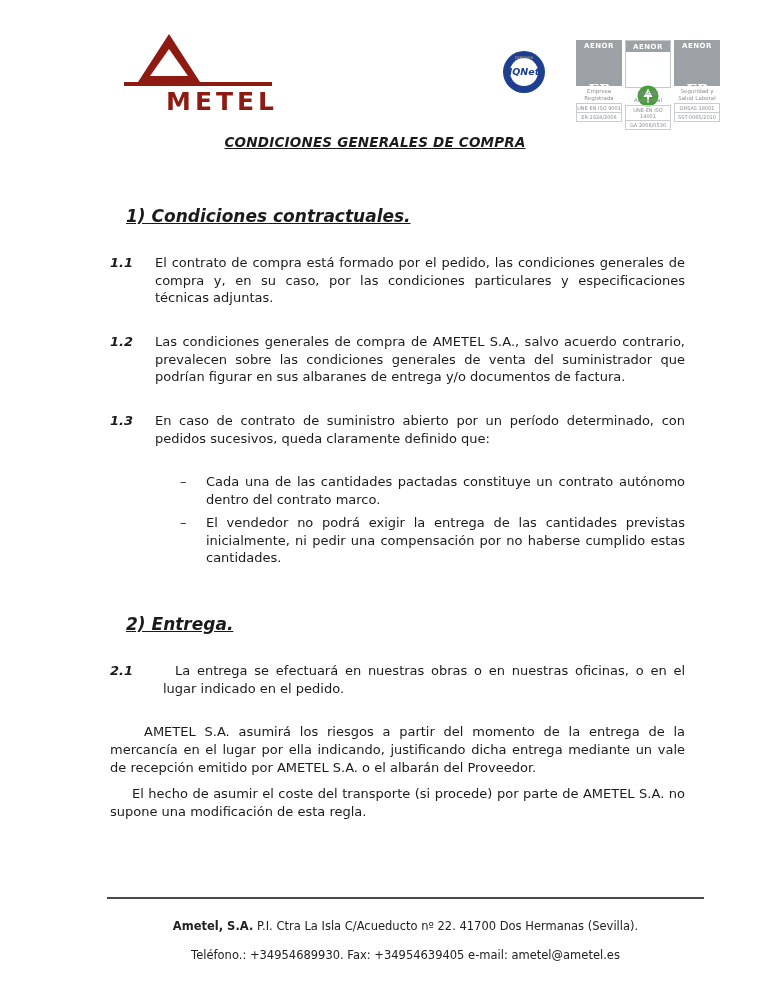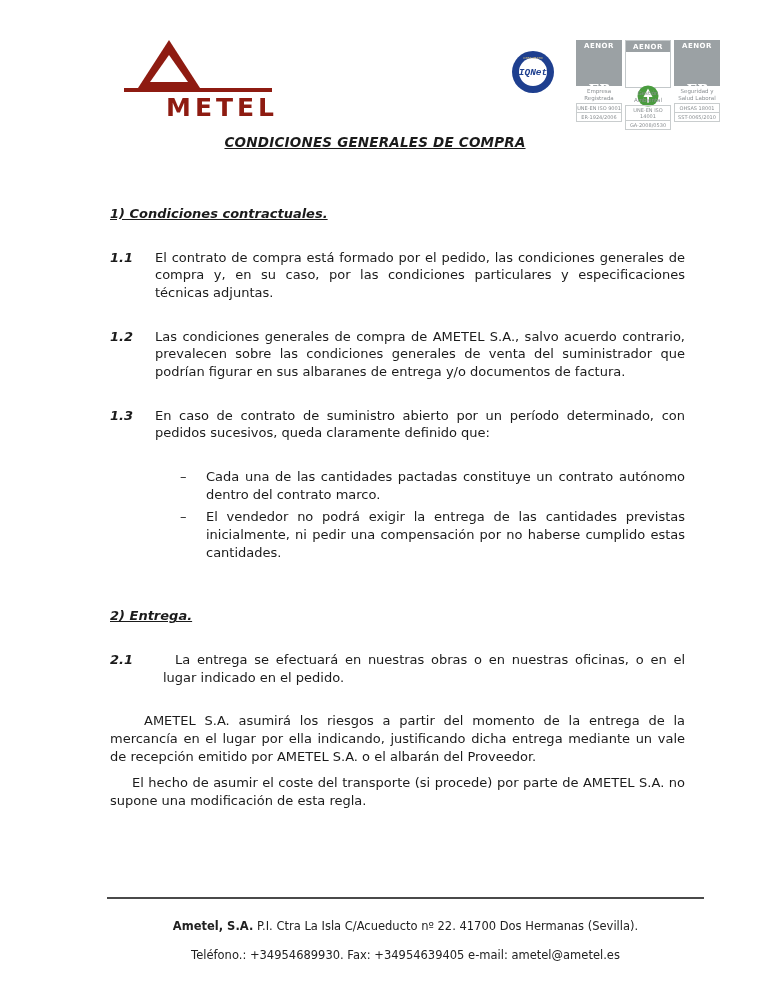--- a/index.html
+++ b/index.html
@@ -1,47 +1,47 @@
 <!DOCTYPE html>
 <html><head>
 <meta charset="utf-8">
 <style>
   html,body{margin:0;padding:0;background:#ffffff;}
   .page{position:relative;width:768px;height:994px;margin:0 auto;background:#fff;
         font-family:"DejaVu Sans","Liberation Sans",sans-serif;color:#1b1b1b;overflow:hidden;}
 
   
-  .logo{position:absolute;left:122px;top:38px;width:152px;height:84px;}
+  .logo{position:absolute;left:122px;top:32px;width:152px;height:84px;}
   .logo svg{display:block;}
 
   
   .certs{position:absolute;top:40px;right:48px;display:flex;align-items:flex-start;}
-  .iqnet{margin-top:10px;margin-right:18px;font-family:Liberation Mono, monospace;}
+  .iqnet{margin-top:10px;margin-right:27px;}
   .aenor-row{display:flex;}
   .aenor-col{width:46px;margin-left:3px;display:flex;flex-direction:column;}
   .aenor-box{height:46px;display:flex;flex-direction:column;align-items:center;background:#9ba1a4;gap:32px;}
   .aenor-box.ga{background:#fff;border:1px solid #c3c8ca;}
   .aenor-brand{width:100%;text-align:center;font-size:7px;font-weight:bold;color:#fff;
                letter-spacing:.5px;padding:2px 0 1px 0;background:#9ba1a4;}
   .aenor-mark{flex:1;display:flex;align-items:center;justify-content:center;color:#fff;
               font-family:"DejaVu Serif","Liberation Serif",serif;font-weight:bold;
               font-style:italic;font-size:14px;line-height:1;}
   .aenor-sub{font-size:5.5px;color:#8a8f92;text-align:center;line-height:1.25;height:15px;margin-top:2px;}
   .aenor-std{font-size:5px;color:#8a8f92;text-align:center;border:1px solid #c9cdce;padding:1px 0;}
   .aenor-reg{font-size:5px;color:#8a8f92;text-align:center;border:1px solid #c9cdce;border-top:none;padding:1px 0;}
 
   
   .title{position:absolute;top:134px;left:110px;width:530px;text-align:center;
          font-size:13.5px;font-weight:bold;font-style:italic;text-decoration:underline;
          letter-spacing:.2px;}
 
   
   .body{position:absolute;top:205px;left:110px;right:83px;font-size:13px;line-height:1.36;}
-  .sec-heading{font-size:13px;font-weight:bold;font-style:italic;text-decoration:underline;
-               margin:0 0 26px 0;}
+  .sec-heading{font-size:17px;font-weight:bold;font-style:italic;text-decoration:underline;
+               margin:0 0 26px 16px;}
   .sec2{margin-top:46px;}
   .clause{display:flex;margin-bottom:26px;}
   .clause .num{flex:0 0 45px;font-weight:bold;font-style:italic;}
   .clause .text{flex:1;text-align:justify;margin:0;}
   .clause.c21 .text{text-indent:12px;margin-left:8px;}
   .bullets{margin:0 0 0 70px;}
   .bullet{display:flex;margin-bottom:5px;}
   .bullet .dash{flex:0 0 26px;}
   .bullet .text{flex:1;text-align:justify;margin:0;}
   .para{text-align:justify;margin:0 0 9px 0;}

